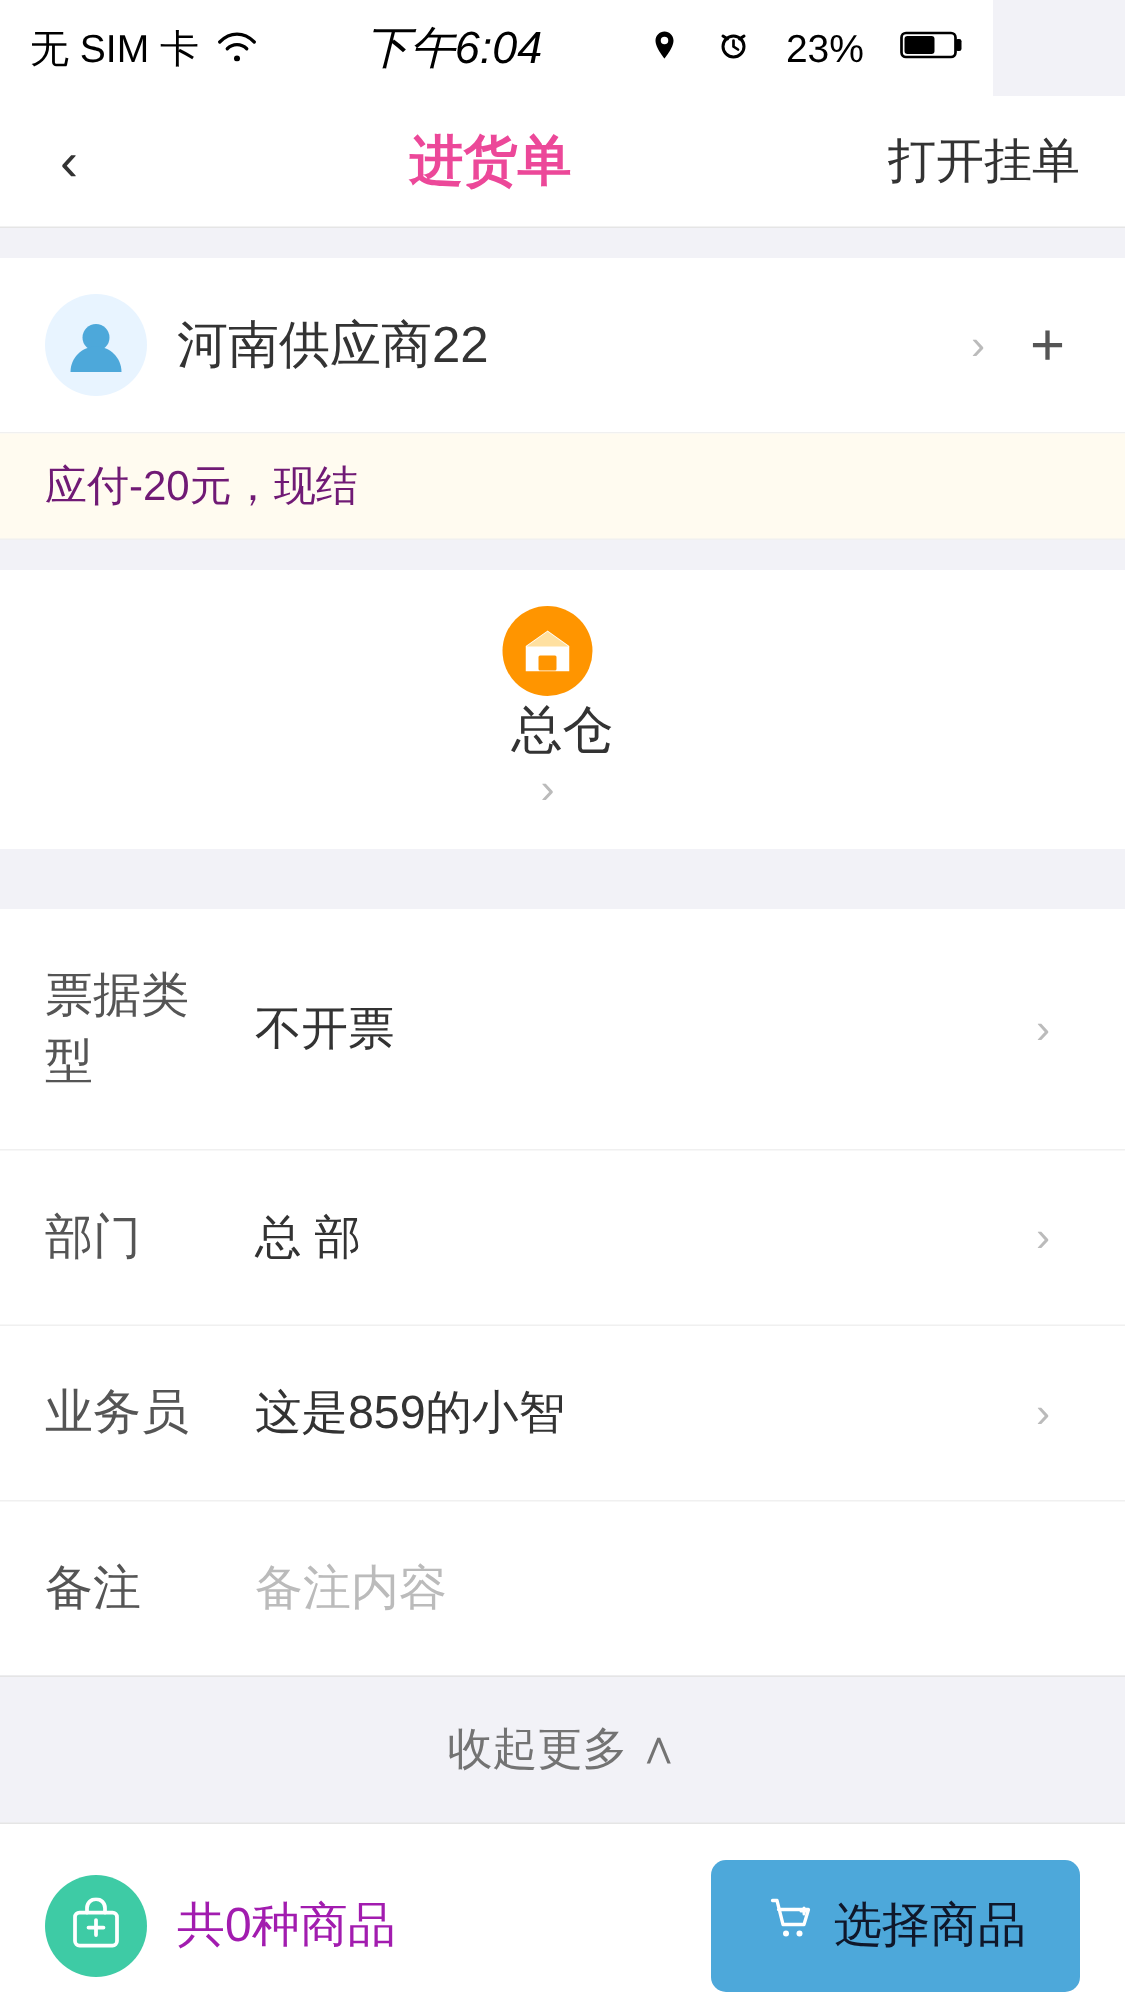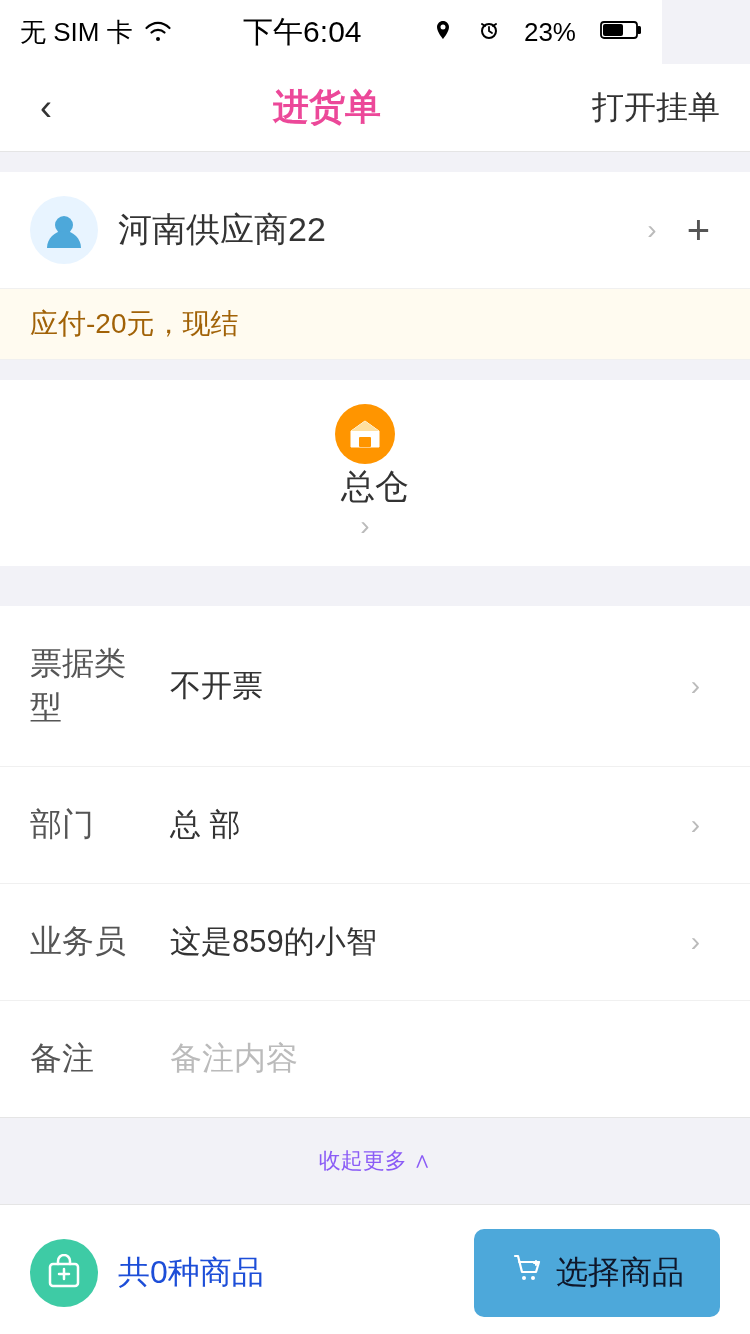--- a/index.html
+++ b/index.html
@@ -27,20 +27,21 @@
     }
     .status-left {
       display: flex;
       align-items: center;
       gap: 10px;
       font-size: 26px;
     }
     .status-center {
       font-size: 30px;
       font-weight: 500;
+      font-style: italic;
     }
     .status-right {
       display: flex;
       gap: 24px;
       font-size: 26px;
     }
 
     
     .nav-bar {
       width: 750px;
@@ -116,21 +117,21 @@
       color: #555;
       cursor: pointer;
       padding: 0 10px;
     }
 
     
     .notice-bar {
       background: #fffbf0;
       padding: 16px 30px;
       font-size: 28px;
-      color: #a16207;
+      color: #701a75;
       border-bottom: 1px solid #f0f0f0;
     }
 
     
     .warehouse-row {
       display: flex;
       align-items: center;
       padding: 24px 30px;
       background: #fff;
       flex-direction: column;
@@ -185,22 +186,22 @@
       font-size: 32px;
       color: #bbb;
       padding-left: 20px;
     }
 
     
     .collapse-row {
       background: #f2f2f7;
       padding: 28px 30px;
       text-align: center;
-      font-size: 22px;
-      color: #8b5cf6;
+      font-size: 30px;
+      color: #737373;
       border-top: 1px solid #e5e5e5;
       border-bottom: 1px solid #e5e5e5;
     }
 
     
     .bottom-bar {
       background: #fff;
       display: flex;
       align-items: center;
       padding: 24px 30px;
@@ -214,21 +215,21 @@
       display: flex;
       align-items: center;
       justify-content: center;
       margin-right: 20px;
       flex-shrink: 0;
     }
     .product-icon-wrap svg { width: 38px; height: 38px; }
     .product-count {
       flex: 1;
       font-size: 32px;
-      color: #1d4ed8;
+      color: #a21caf;
     }
     .select-btn {
       background: #4da8da;
       color: #0f172a;
       border: none;
       border-radius: 10px;
       padding: 22px 36px;
       font-size: 32px;
       display: flex;
       align-items: flex-start;

